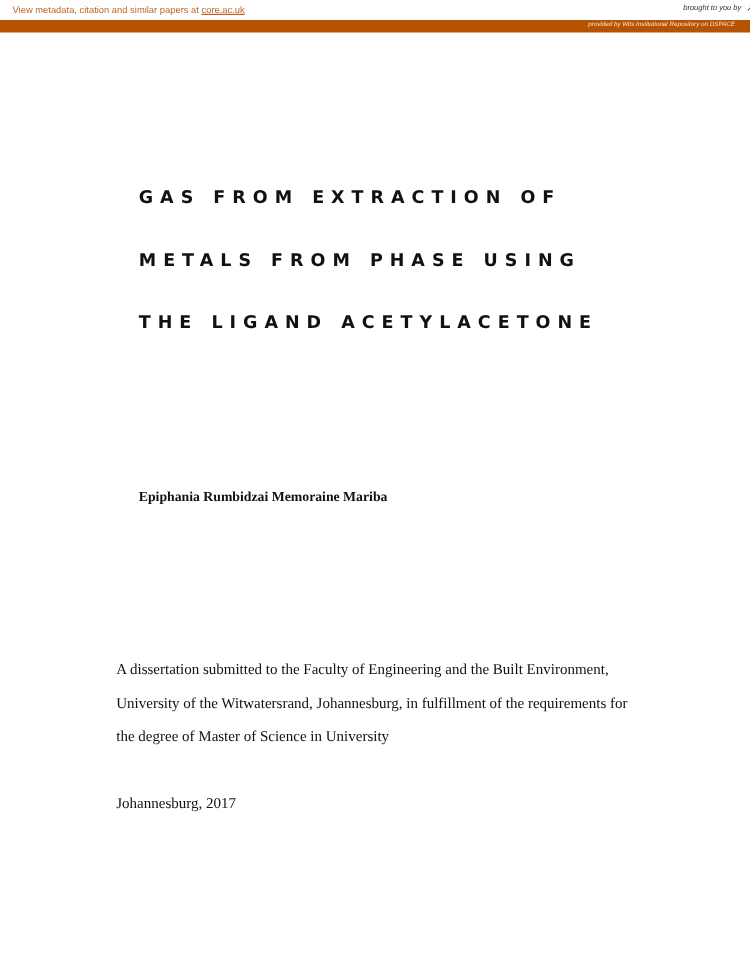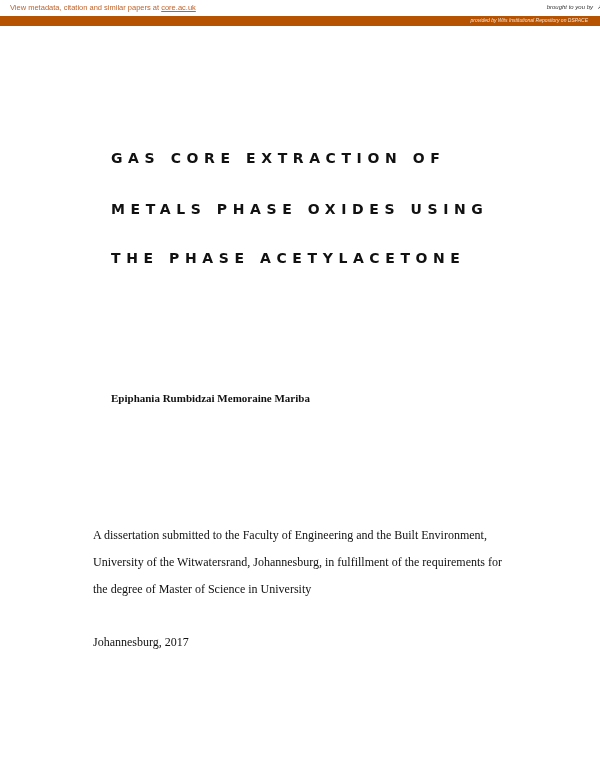--- a/index.html
+++ b/index.html
@@ -51,23 +51,23 @@
       <span class="mark">↗</span>
       <span class="word">CORE</span>
     </span>
   </div>
 </div>
 
 <div class="banner">
   <span class="provided">provided by Wits Institutional Repository on DSPACE</span>
 </div>
 
-<div class="title-line" style="top:150px;">GAS CORE EXTRACTION OF</div>
-<div class="title-line" style="top:201px;">METALS PHASE OXIDES USING</div>
-<div class="title-line" style="top:250px;">THE PHASE ACETYLACETONE</div>
+<div class="title-line" style="top:150px;">GAS FROM EXTRACTION OF</div>
+<div class="title-line" style="top:201px;">METALS FROM PHASE USING</div>
+<div class="title-line" style="top:250px;">THE LIGAND ACETYLACETONE</div>
 
 <div class="author">Epiphania Rumbidzai Memoraine Mariba</div>
 
 <div class="para" style="top:528px;">A dissertation submitted to the Faculty of Engineering and the Built Environment,</div>
 <div class="para" style="top:555px;">University of the Witwatersrand, Johannesburg, in fulfillment of the requirements for</div>
 <div class="para" style="top:582px;">the degree of Master of Science in University</div>
 
 <div class="para" style="top:635px;">Johannesburg, 2017</div>
 
 </body></html>

